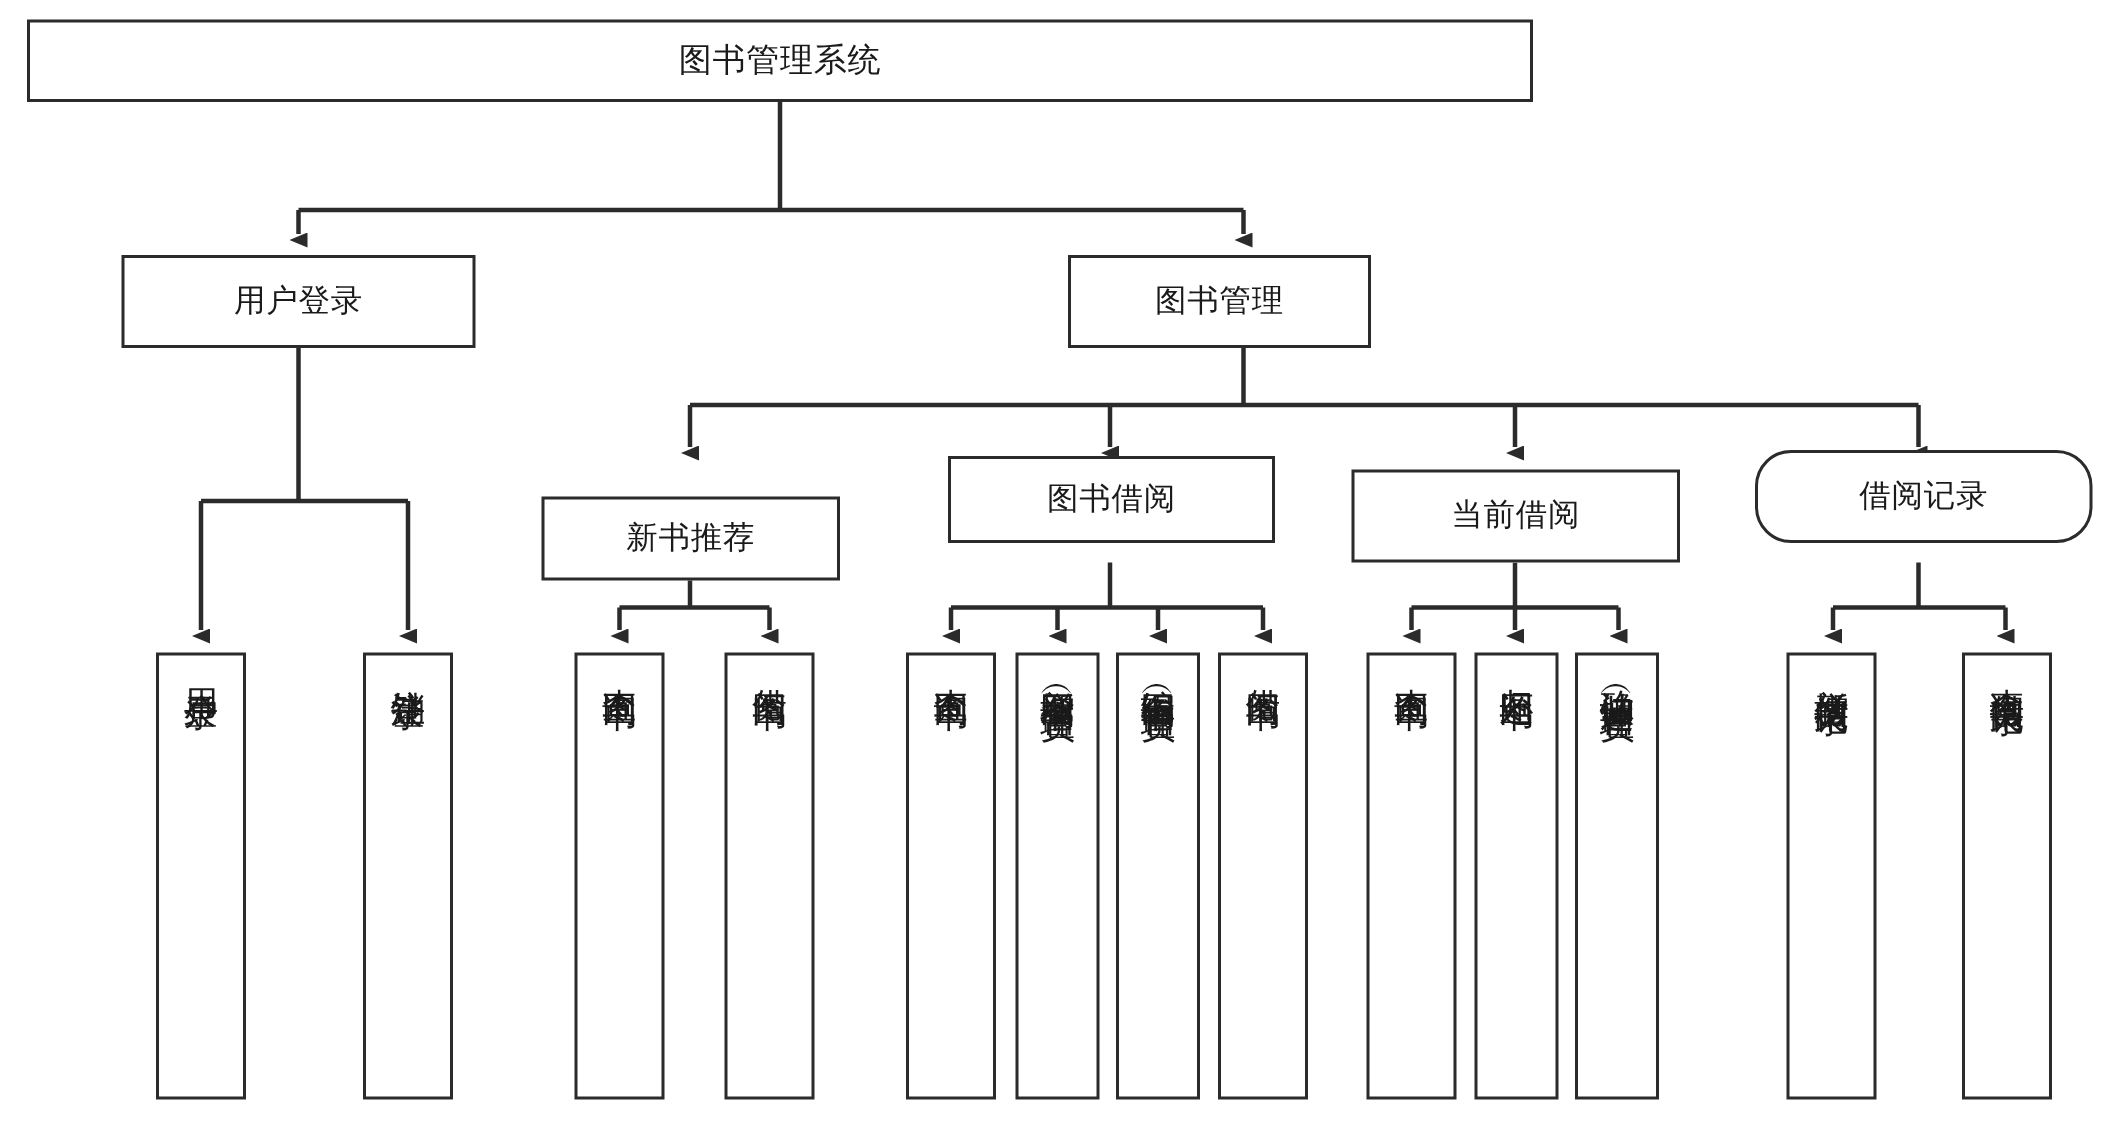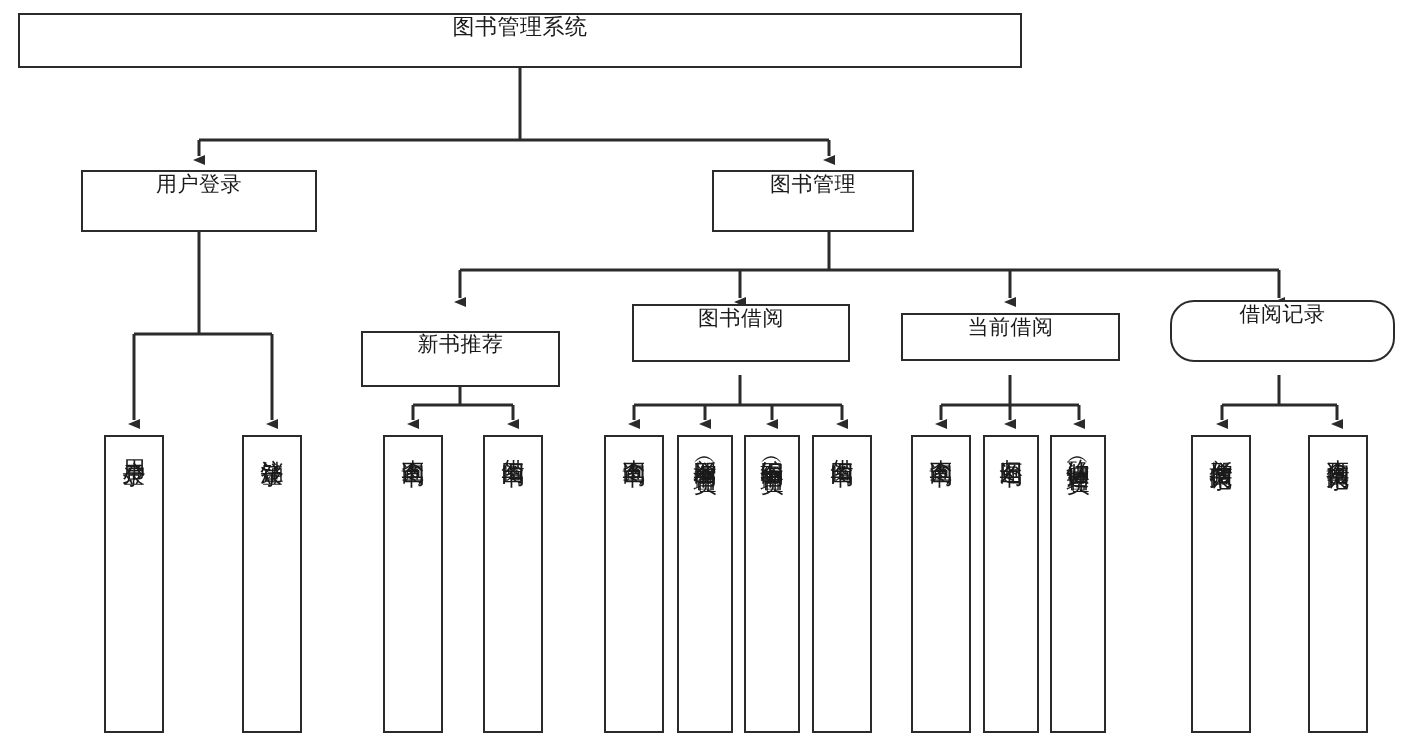--- a/index.html
+++ b/index.html
@@ -25,20 +25,21 @@
     width: 1405px;
     height: 747px;
     pointer-events: none;
   }
   .node {
     position: absolute;
     box-sizing: border-box;
     background: #ffffff;
     border: 2px solid #2b2b2b;
     display: flex;
+    align-items: center;
     justify-content: center;
     z-index: 2;
   }
   .node .label {
     color: #1a1a1a;
     text-align: center;
     line-height: 1.12;
     letter-spacing: 0.5px;
     white-space: pre;
   }
@@ -136,21 +137,21 @@
   <div class="node horiz" style="left:712px; top:170px; width:202px; height:62px;">
     <span class="label">图书管理</span>
   </div>
 
   <div class="node horiz" style="left:361px; top:331px; width:199px; height:56px;font-family:Liberation Serif, serif;">
     <span class="label">新书推荐</span>
   </div>
   <div class="node horiz" style="left:632px; top:304px; width:218px; height:58px;">
     <span class="label">图书借阅</span>
   </div>
-  <div class="node horiz" style="left:901px; top:313px; width:219px; height:48px;">
+  <div class="node horiz" style="left:901px; top:313px; width:219px; height:62px;">
     <span class="label">当前借阅</span>
   </div>
   <div class="node horiz" style="left:1170px; top:300px; width:225px; height:62px;border-radius:24px;">
     <span class="label">借阅记录</span>
   </div>
 
   <div class="node vert" style="left:104px; top:435px; width:60px; height:298px;">
     <span class="label">用户登录</span>
   </div>
   <div class="node vert" style="left:242px; top:435px; width:60px; height:298px;">

